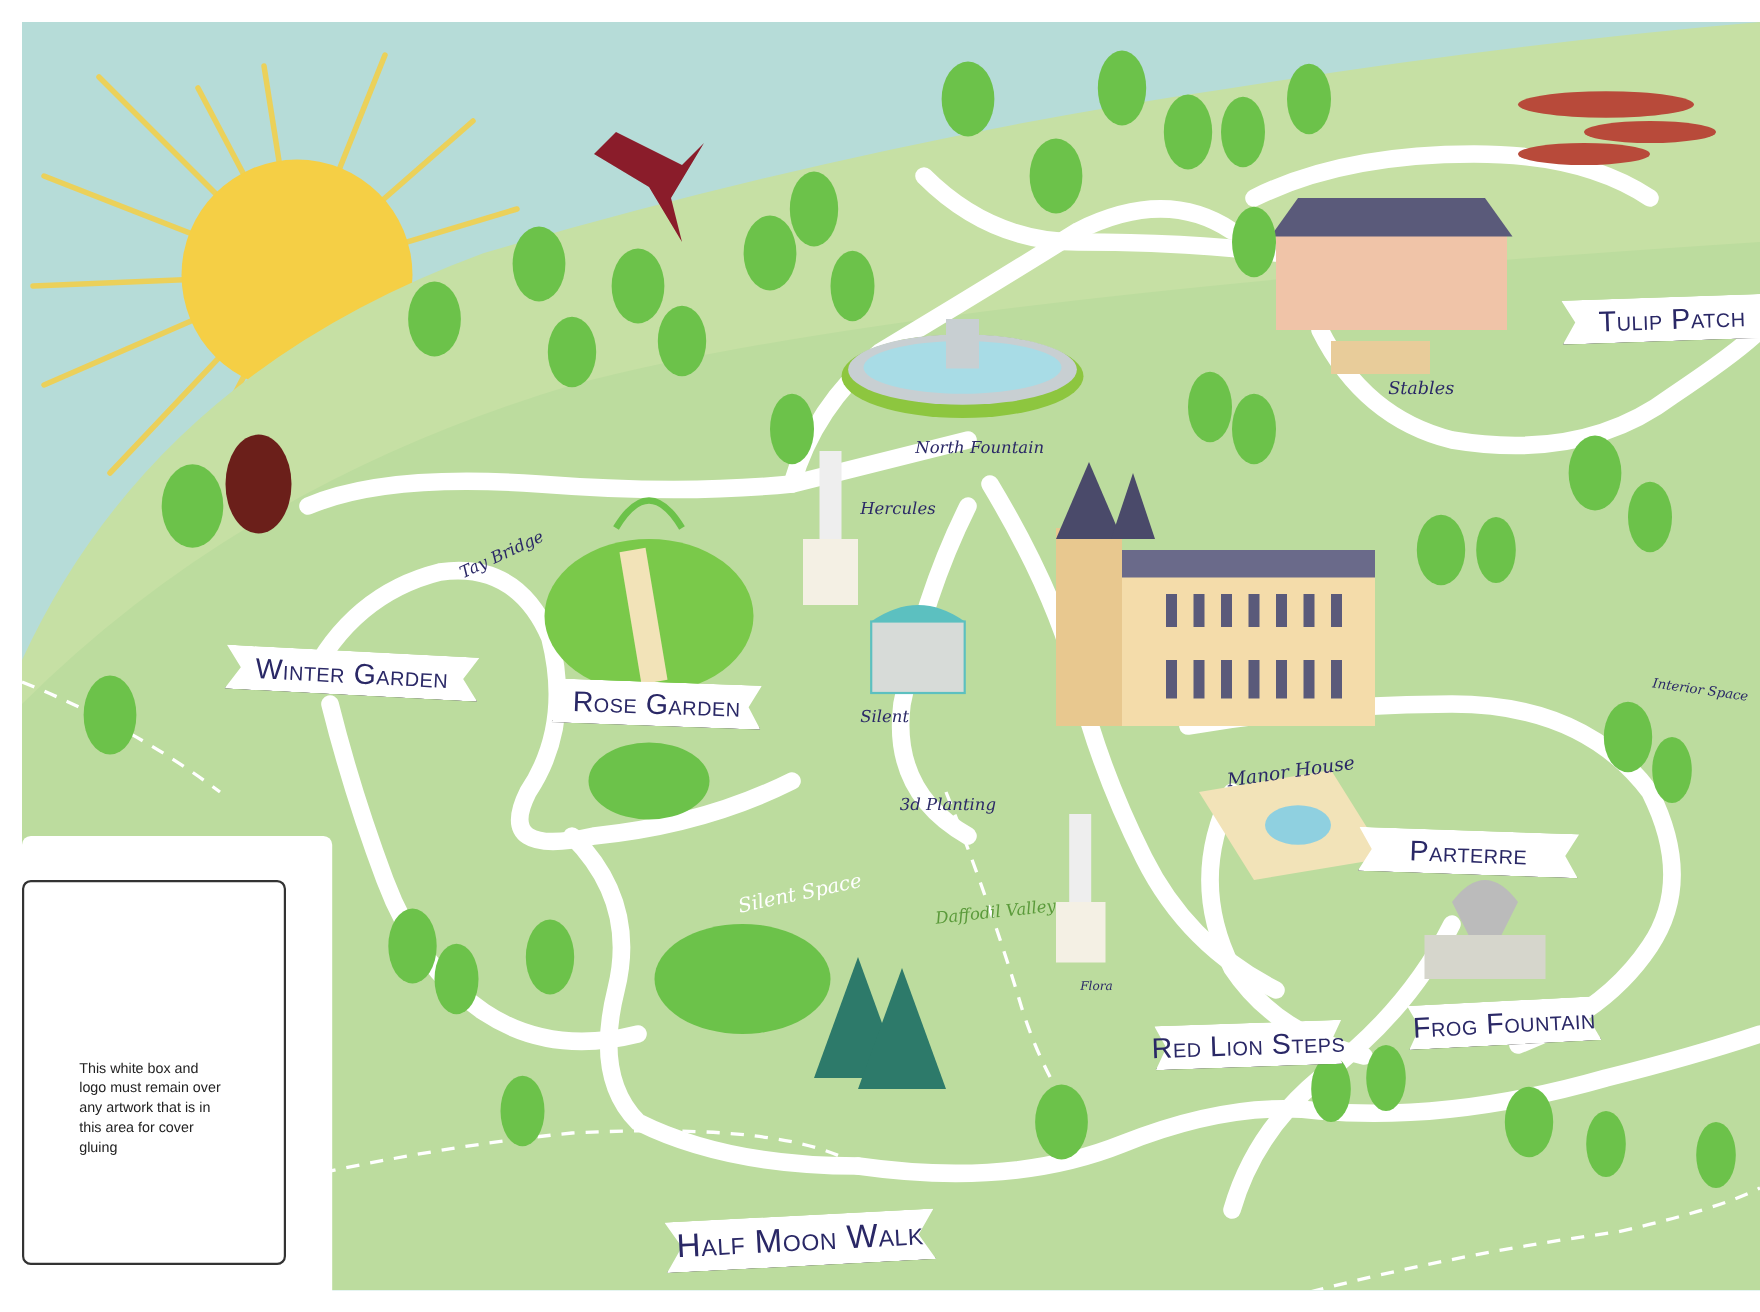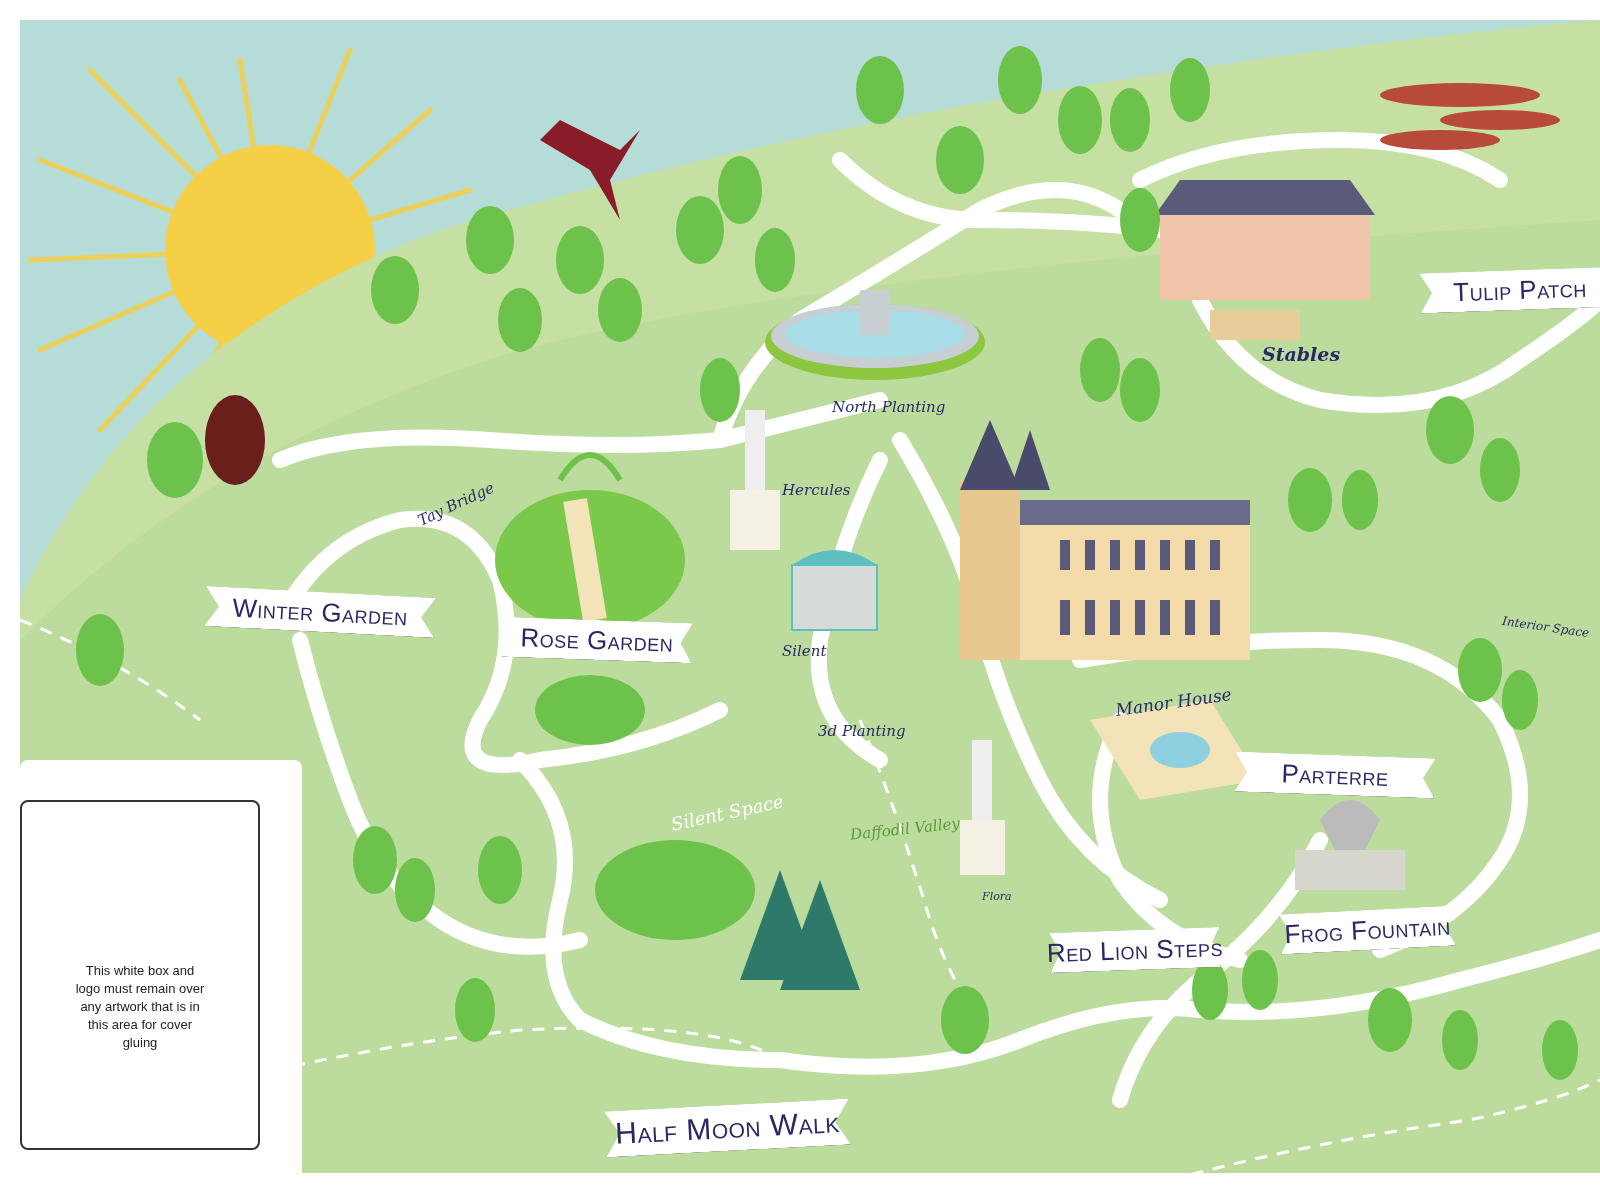--- a/index.html
+++ b/index.html
@@ -10,21 +10,21 @@
     color:#2a2866;font-family:"Liberation Sans Narrow","Liberation Sans",sans-serif;font-variant:small-caps;letter-spacing:0.5px;
     font-size:26px;transform-origin:center;}
   .banner .bg{position:absolute;inset:0;background:#fff;clip-path:polygon(0 0,100% 0,94% 50%,100% 100%,0 100%,6% 50%);
     box-shadow:0 3px 0 #333;}
   .banner span{position:relative;z-index:2;white-space:nowrap;}
   .script{position:absolute;font-family:"DejaVu Serif",serif;font-style:italic;color:#2a2866;font-size:15px;white-space:nowrap;}
   .script.white{color:#ffffff;}
   .script.green{color:#5a9a3a;}
   .notebox{position:absolute;left:20px;top:760px;width:282px;height:420px;background:#fff;border-radius:8px 8px 0 0;}
   .notebox .inner{position:absolute;left:0;top:40px;width:236px;height:346px;border:2px solid #333;border-radius:8px;}
-  .notebox .txt{position:absolute;left:0;right:0;top:160px;text-align:center;font-family:"Liberation Sans",sans-serif;
+  .notebox .txt{position:absolute;left:0;right:0;top:160px;text-align:left;font-family:"Liberation Sans",sans-serif;
     font-size:13px;line-height:18px;color:#222;padding:0 50px;}
 </style>
 </head>
 <body>
 
 <div class="map">
   <svg width="1580" height="1153" viewBox="0 0 1580 1153">
 
     <rect x="0" y="0" width="1580" height="1153" fill="#b6dcd8"></rect>
 
@@ -222,24 +222,24 @@
   </div>
   <div class="banner" style="left:1260px;top:890px;width:175px;transform:rotate(-3deg);">
     <div class="bg"></div>
       <span>Frog Fountain</span>
   </div>
   <div class="banner" style="left:585px;top:1085px;width:245px;font-size:30px;height:46px;transform:rotate(-3deg);">
     <div class="bg"></div>
       <span>Half Moon Walk</span>
   </div>
 
-  <div class="script" style="left:812px;top:378px;">North Planting</div>
-  <div class="script" style="left:762px;top:433px;margin-top:28px;">Hercules</div>
+  <div class="script" style="left:812px;top:378px;">North Fountain</div>
+  <div class="script" style="left:762px;top:433px;">Hercules</div>
   <div class="script" style="left:395px;top:475px;transform:rotate(-25deg);">Tay Bridge</div>
-  <div class="script" style="left:1242px;top:323px;font-size:19px;font-weight:bold;">Stables</div>
+  <div class="script" style="left:1242px;top:323px;font-size:16px;">Stables</div>
   <div class="script" style="left:762px;top:622px;">Silent</div>
   <div class="script" style="left:758px;top:702px;margin-left:40px;">3d Planting</div>
   <div class="script" style="left:1095px;top:672px;font-size:17px;transform:rotate(-8deg);">Manor House</div>
   <div class="script" style="left:1482px;top:600px;font-size:12px;transform:rotate(8deg);">Interior Space</div>
   <div class="script white" style="left:650px;top:782px;font-size:18px;transform:rotate(-12deg);">Silent Space</div>
   <div class="script green" style="left:830px;top:800px;transform:rotate(-6deg);">Daffodil Valley</div>
   <div class="script" style="left:962px;top:870px;font-size:11px;">Flora</div>
 </div>
 
 <div class="notebox">

